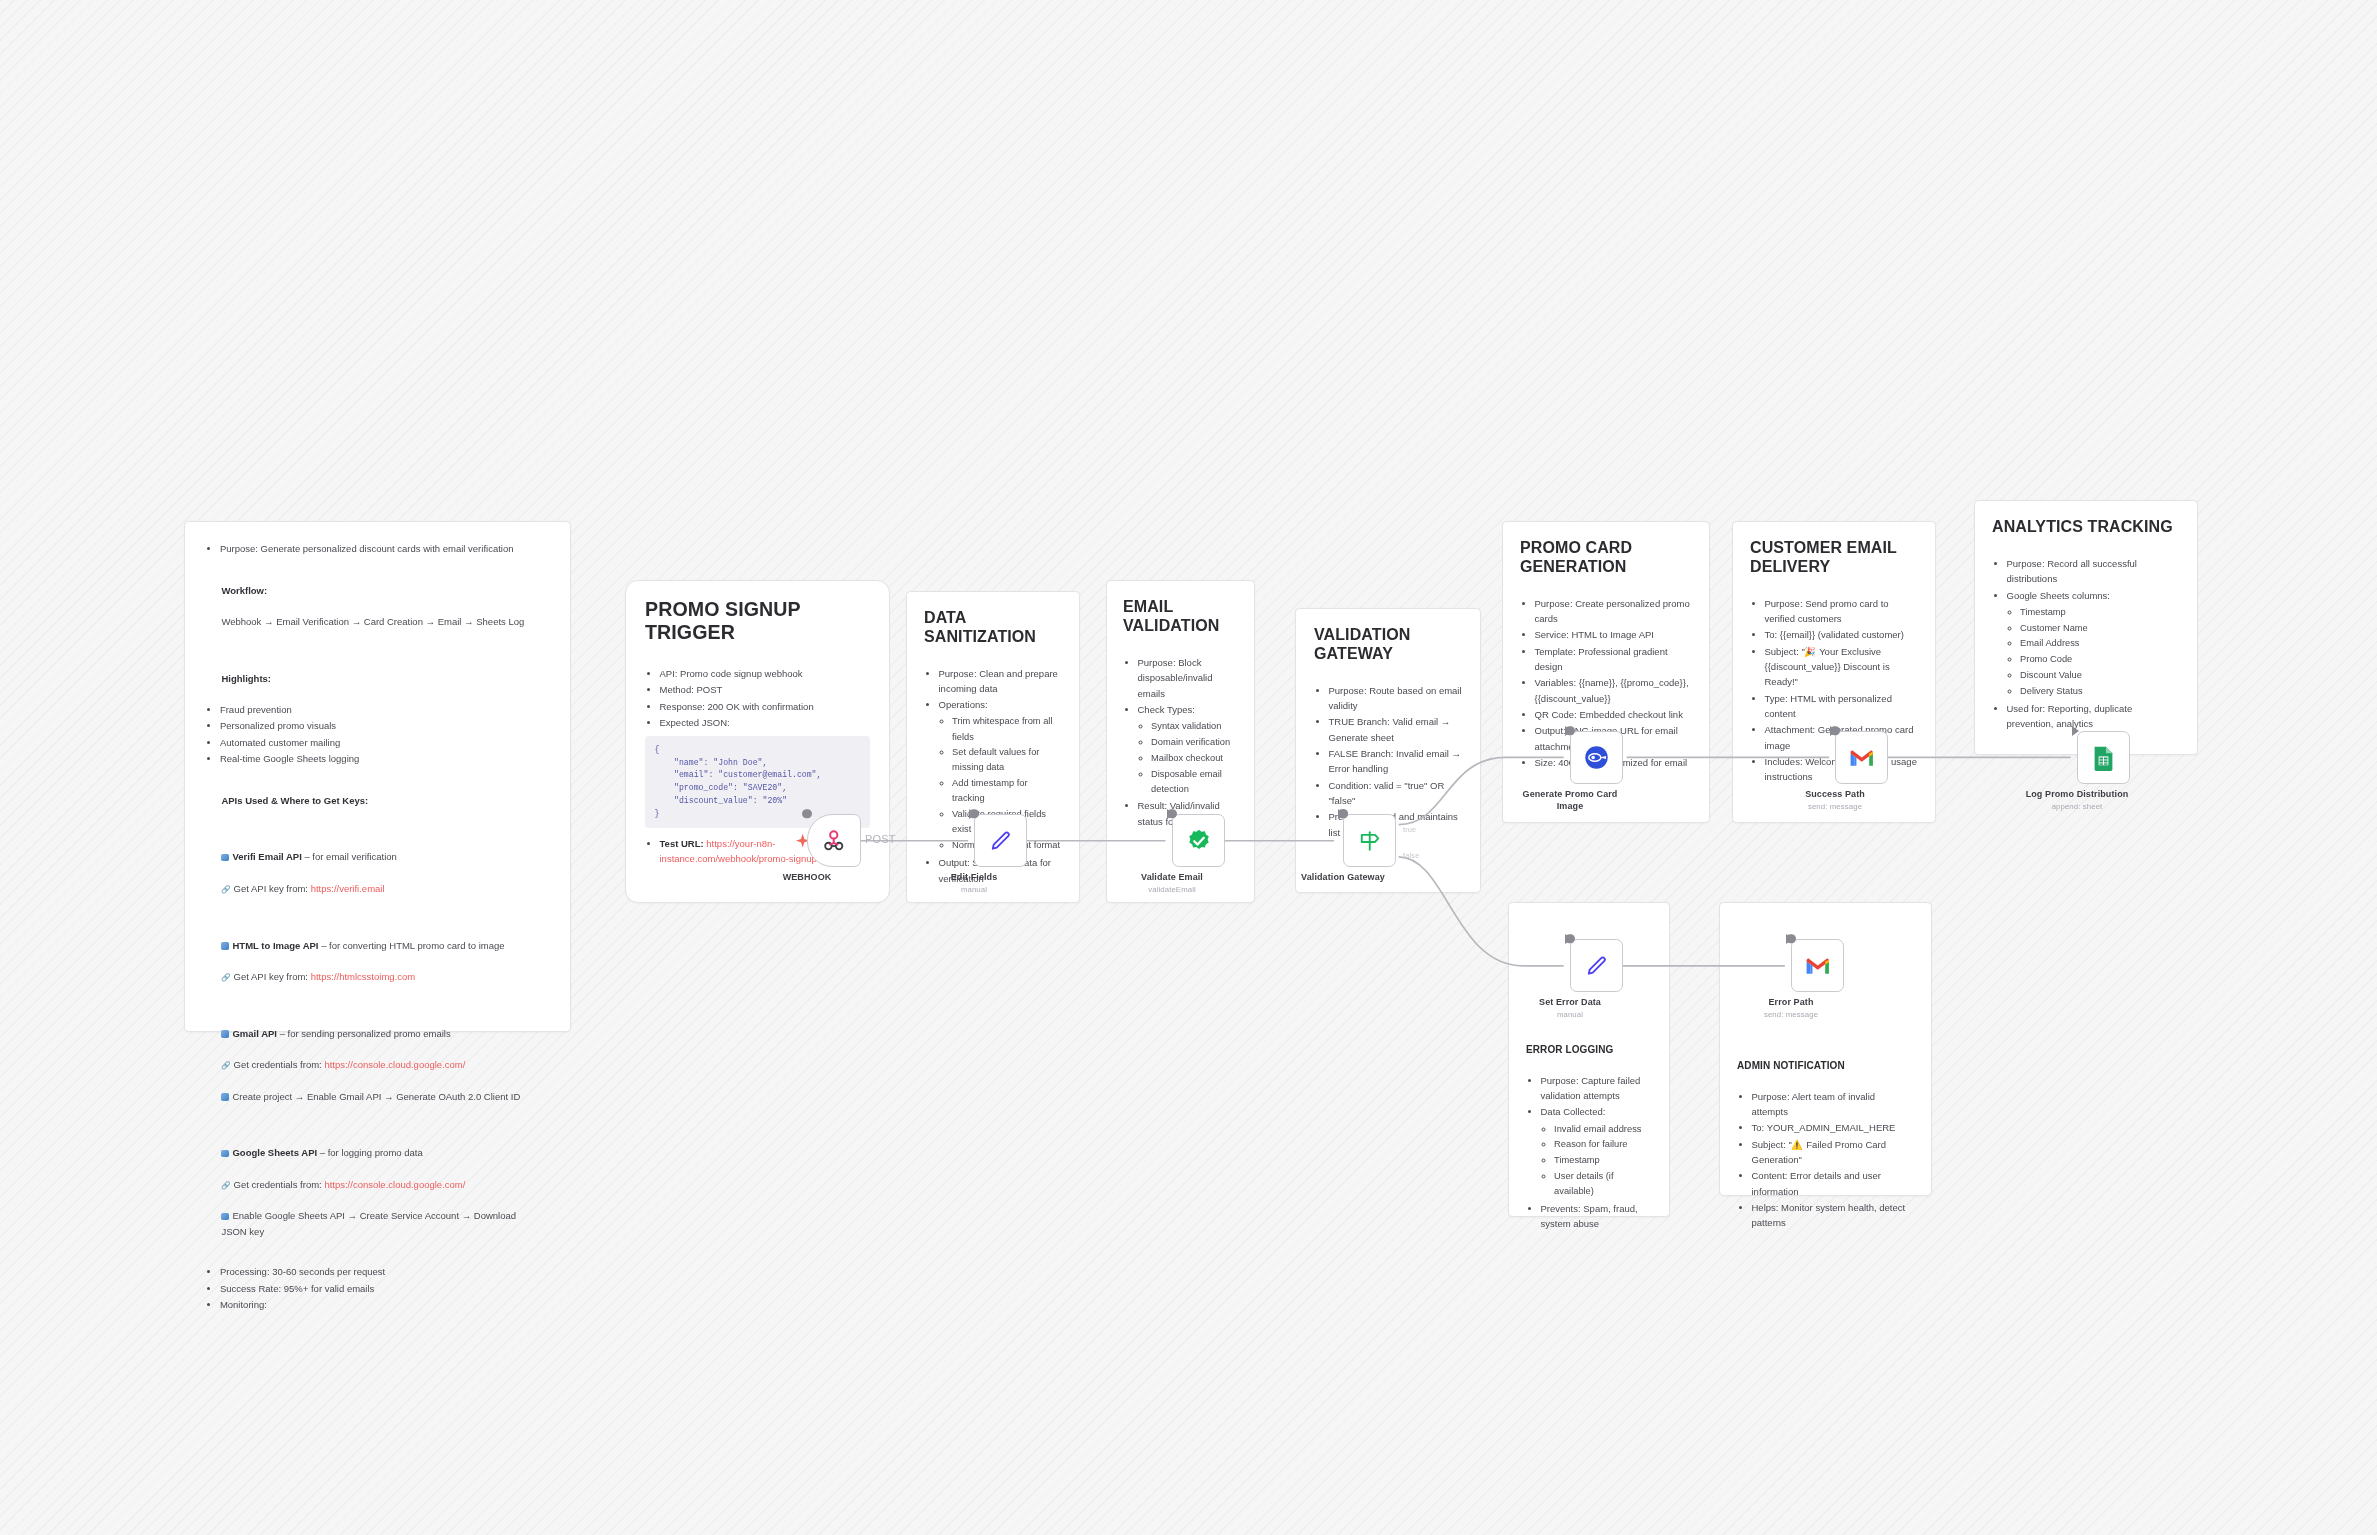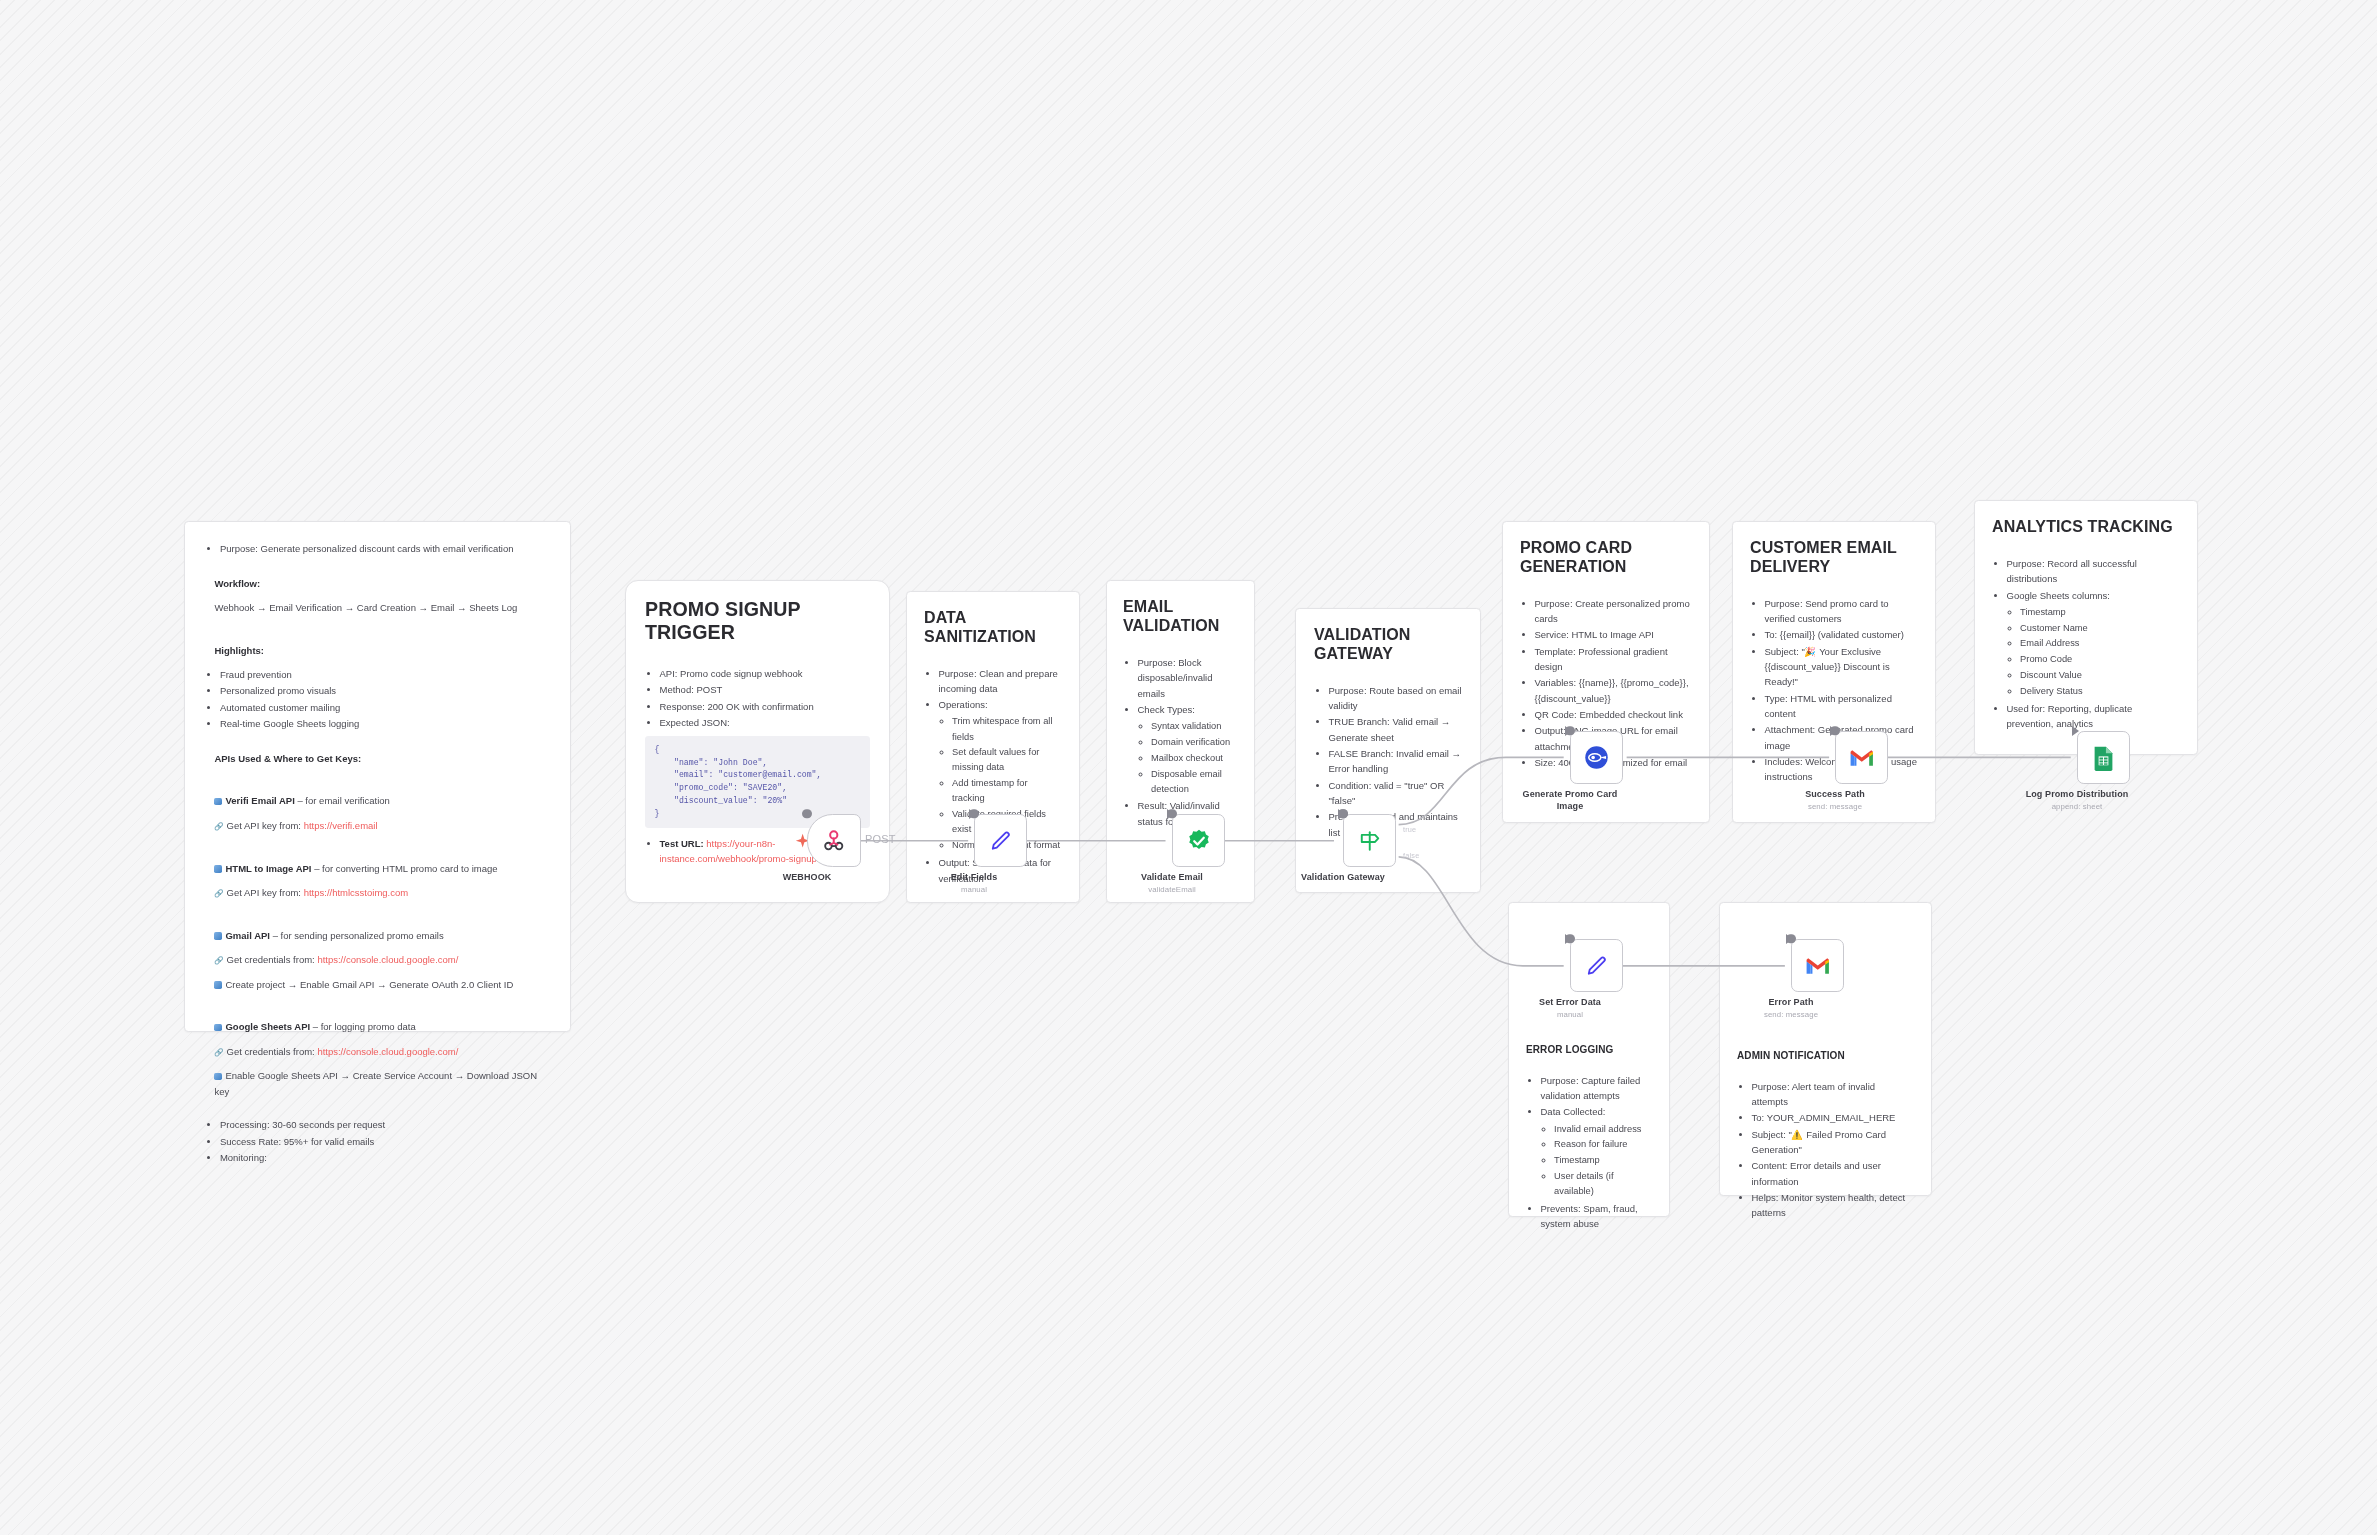--- a/index.html
+++ b/index.html
@@ -43,21 +43,21 @@
   .note.mid  h2{font-size:16px;margin-bottom:19px;}
   .note ul{margin:0;padding-left:14.5px;}
   .note ul ul{padding-left:13.6px;margin:1.7px 0 1.7px 0;}
   .note li{
     font-size:9.5px;
     line-height:1.62;
     margin-bottom:0.9px;
     color:#4a4a52;
   }
   .note ul ul li{list-style-type:circle;font-size:9.3px;}
-  .note .plain{font-size:9.5px;line-height:1.62;color:#4a4a52;margin:9px;}
+  .note .plain{font-size:9.5px;line-height:1.62;color:#4a4a52;margin:16px;}
   .note .b{font-weight:700;color:#303036;}
   .gap{height:9.4px;}
   .lnk{color:#ef5c5c;}
   .mono{
     background:#f0f0f4;
     border-radius:3.4px;
     padding:7.7px 9.4px;
     margin:6px 0 7.7px 0;
     font-family:"Liberation Mono", monospace;
     font-size:8.2px;
@@ -335,21 +335,21 @@
         <li>Invalid email address</li>
         <li>Reason for failure</li>
         <li>Timestamp</li>
         <li>User details (if available)</li>
       </ul>
     </li>
     <li>Prevents: Spam, fraud, system abuse</li>
   </ul>
 </div>
 
-<div class="note small" style="left:1719px;top:902px;width:213px;height:294px;padding:23px 17px;">
+<div class="note small" style="left:1719px;top:902px;width:213px;height:294px;padding:33px 17px;">
   <div style="height:124px;"></div>
   <h2>ADMIN NOTIFICATION</h2>
   <ul>
     <li>Purpose: Alert team of invalid attempts</li>
     <li>To: YOUR_ADMIN_EMAIL_HERE</li>
     <li>Subject: "⚠️ Failed Promo Card Generation"</li>
     <li>Content: Error details and user information</li>
     <li>Helps: Monitor system health, detect patterns</li>
   </ul>
 </div>

